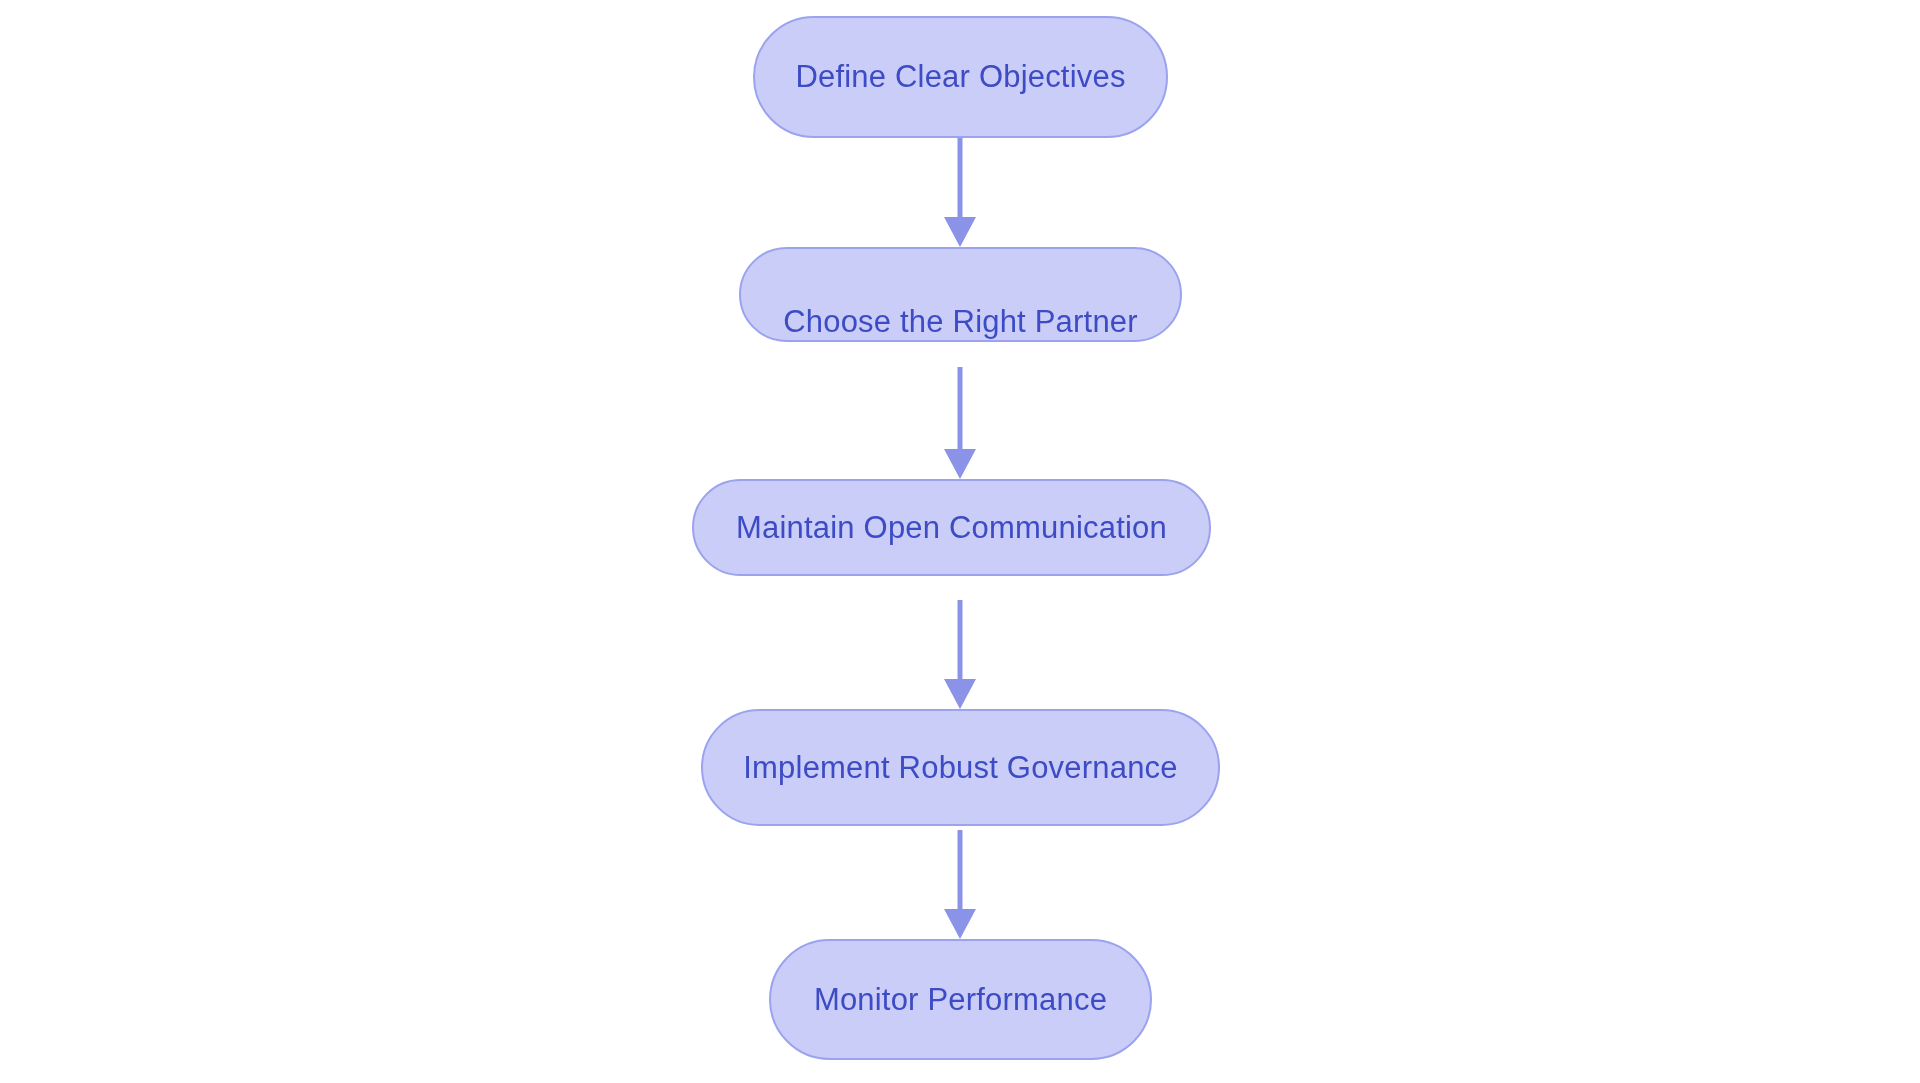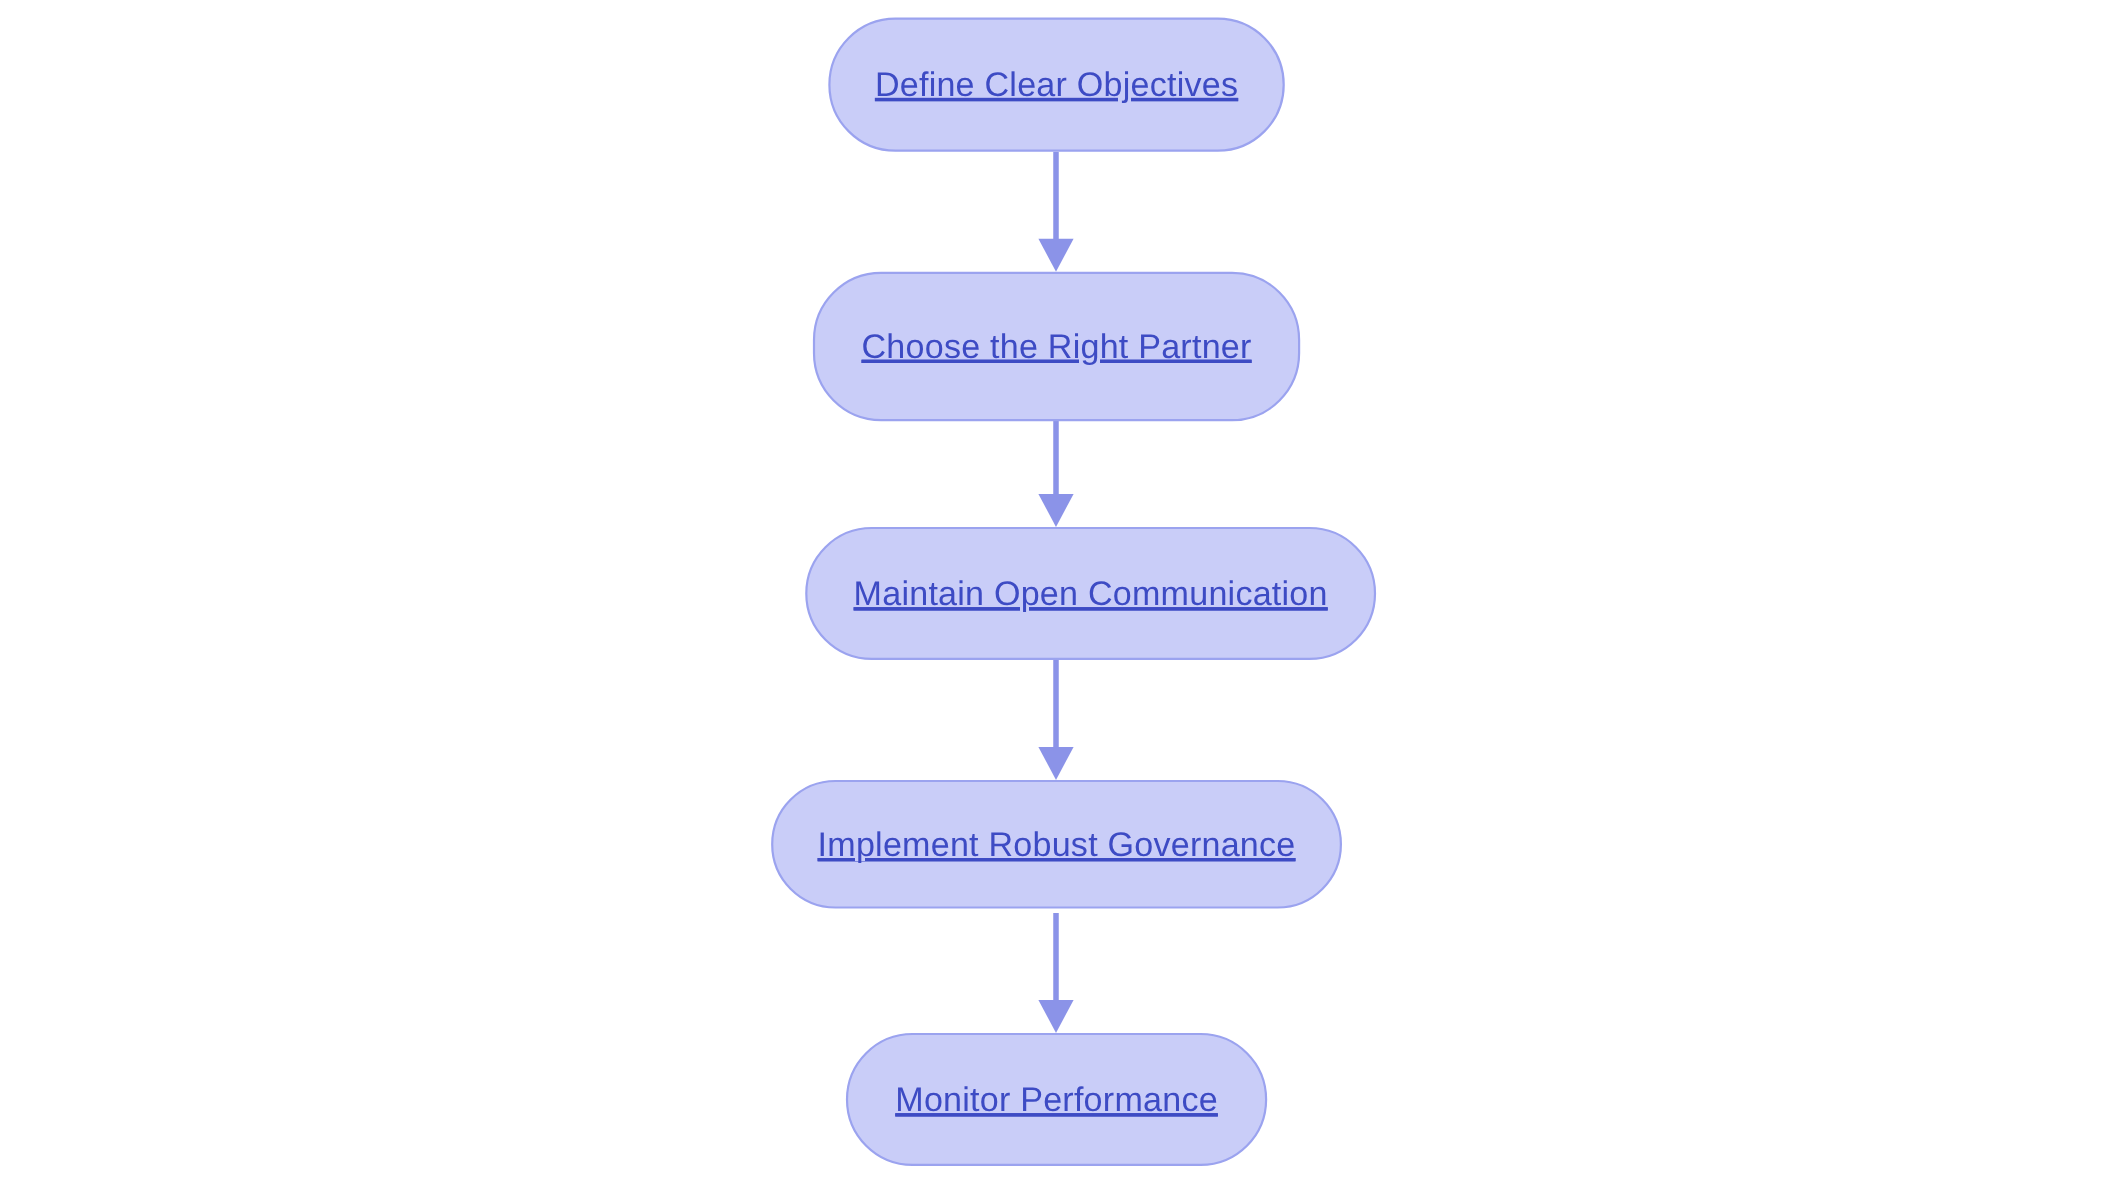--- a/index.html
+++ b/index.html
@@ -2,21 +2,21 @@
 <html style="--background: #ffffff; --node-fill: #c9cdf8; --node-border: #9ba3ef; --node-text: #3d4bc4; --arrow: #8b93e8;"><head>
 <meta charset="utf-8">
 <style>
   :root {
     --background: #ffffff;
     --node-fill: #c9cdf8;
     --node-border: #9ba3ef;
     --node-text: #3d4bc4;
     --arrow: #8b93e8;
   }
-  * { margin: 0; padding: 0; box-sizing: border-box; text-decoration: underline; }
+  * { margin: 0; padding: 0; box-sizing: border-box; }
   html, body {
     width: 1920px;
     height: 1083px;
     background: var(--background);
     font-family: "Liberation Sans", "DejaVu Sans", sans-serif;
     overflow: hidden;
   }
   .canvas {
     position: relative;
     width: 1920px;
@@ -59,22 +59,22 @@
     transform: translateX(-50%);
     bottom: 0;
     width: 0;
     height: 0;
     border-left: 16px solid transparent;
     border-right: 16px solid transparent;
     border-top: 30px solid var(--arrow);
   }
   
   .n0 { left: 753px; top: 16px;  width: 415px; height: 122px; }
-  .n1 { left: 739px; top: 247px; width: 443px; height: 136px; }
-  .n2 { left: 732px; top: 479px; width: 519px; height: 121px; }
+  .n1 { left: 739px; top: 247px; width: 443px; height: 95px; align-items: flex-end; }
+  .n2 { left: 692px; top: 479px; width: 519px; height: 97px; }
   .n3 { left: 701px; top: 709px; width: 519px; height: 117px; }
   .n4 { left: 769px; top: 939px; width: 383px; height: 121px; text-align: right; }
   .a0 { top: 138px; height: 109px; }
   .a1 { top: 367px; height: 112px; }
   .a2 { top: 600px; height: 109px; }
   .a3 { top: 830px; height: 109px; }
 </style>
 </head>
 <body>
 

